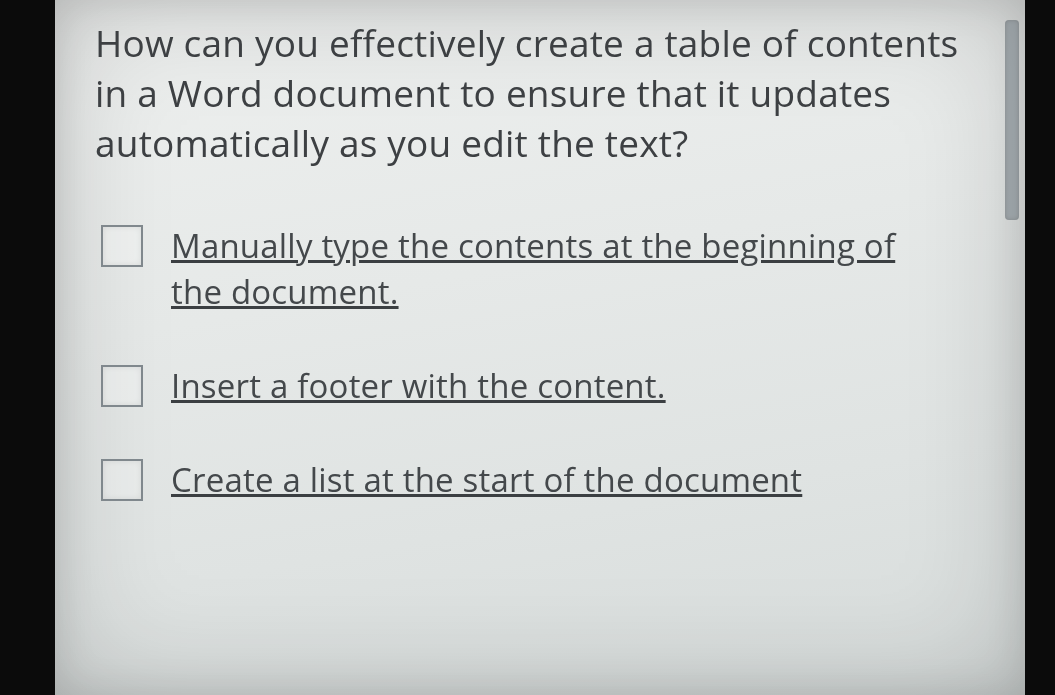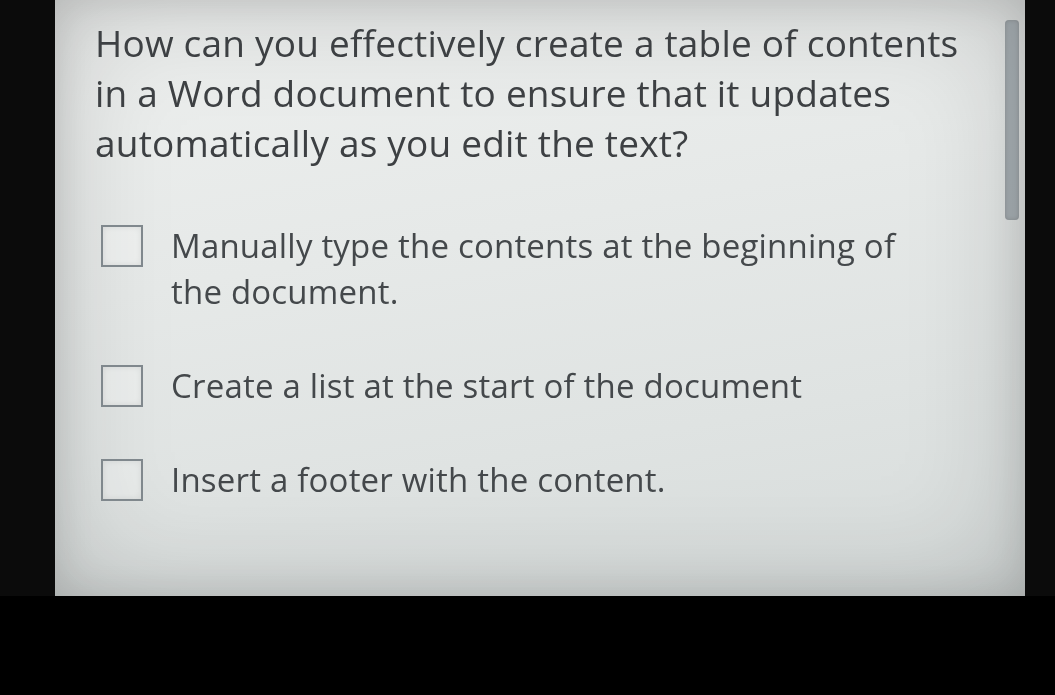--- a/index.html
+++ b/index.html
@@ -7,21 +7,21 @@
     padding: 0;
     width: 1055px;
     height: 695px;
     overflow: hidden;
     font-family: "Segoe UI", "Open Sans", Arial, sans-serif;
     background: #000;
   }
   .frame {
     position: relative;
     width: 1055px;
-    height: 596px;
+    height: 695px;
     background: #0b0b0b;
     box-sizing: border-box;
     padding: 0 30px 0 55px;
   }
   .screen {
     position: relative;
     width: 100%;
     height: 100%;
     background: linear-gradient(170deg, #eef0ef 0%, #e6e9e8 40%, #dfe3e2 70%, #d7dcdb 100%);
     box-shadow: inset 0 0 120px rgba(0,0,0,0.18), inset 0 0 40px rgba(0,0,0,0.12);
@@ -51,20 +51,21 @@
   .options {
     display: flex;
     flex-direction: column;
     gap: 48px;
     padding-left: 6px;
   }
   .option {
     display: flex;
     align-items: flex-start;
     gap: 28px;
+    text-decoration: underline;
   }
   .checkbox {
     flex: 0 0 auto;
     width: 42px;
     height: 42px;
     border: 2px solid #80888d;
     background: rgba(255,255,255,0.25);
     box-sizing: border-box;
     margin-top: 2px;
     box-shadow: inset 0 0 6px rgba(0,0,0,0.08);
@@ -89,23 +90,23 @@
     <div class="options">
 
       <div class="option">
         <div class="checkbox"></div>
         <div class="option-text">Manually type the contents at the beginning of the document.</div>
       </div>
 
 
       <div class="option">
         <div class="checkbox"></div>
-        <div class="option-text">Create a list at the start of the document</div>
+        <div class="option-text">Insert a footer with the content.</div>
       </div>
 
       <div class="option">
         <div class="checkbox"></div>
-        <div class="option-text">Insert a footer with the content.</div>
+        <div class="option-text">Create a list at the start of the document</div>
       </div>
 
     </div>
   </div>
 </div>
 
 </body></html>

